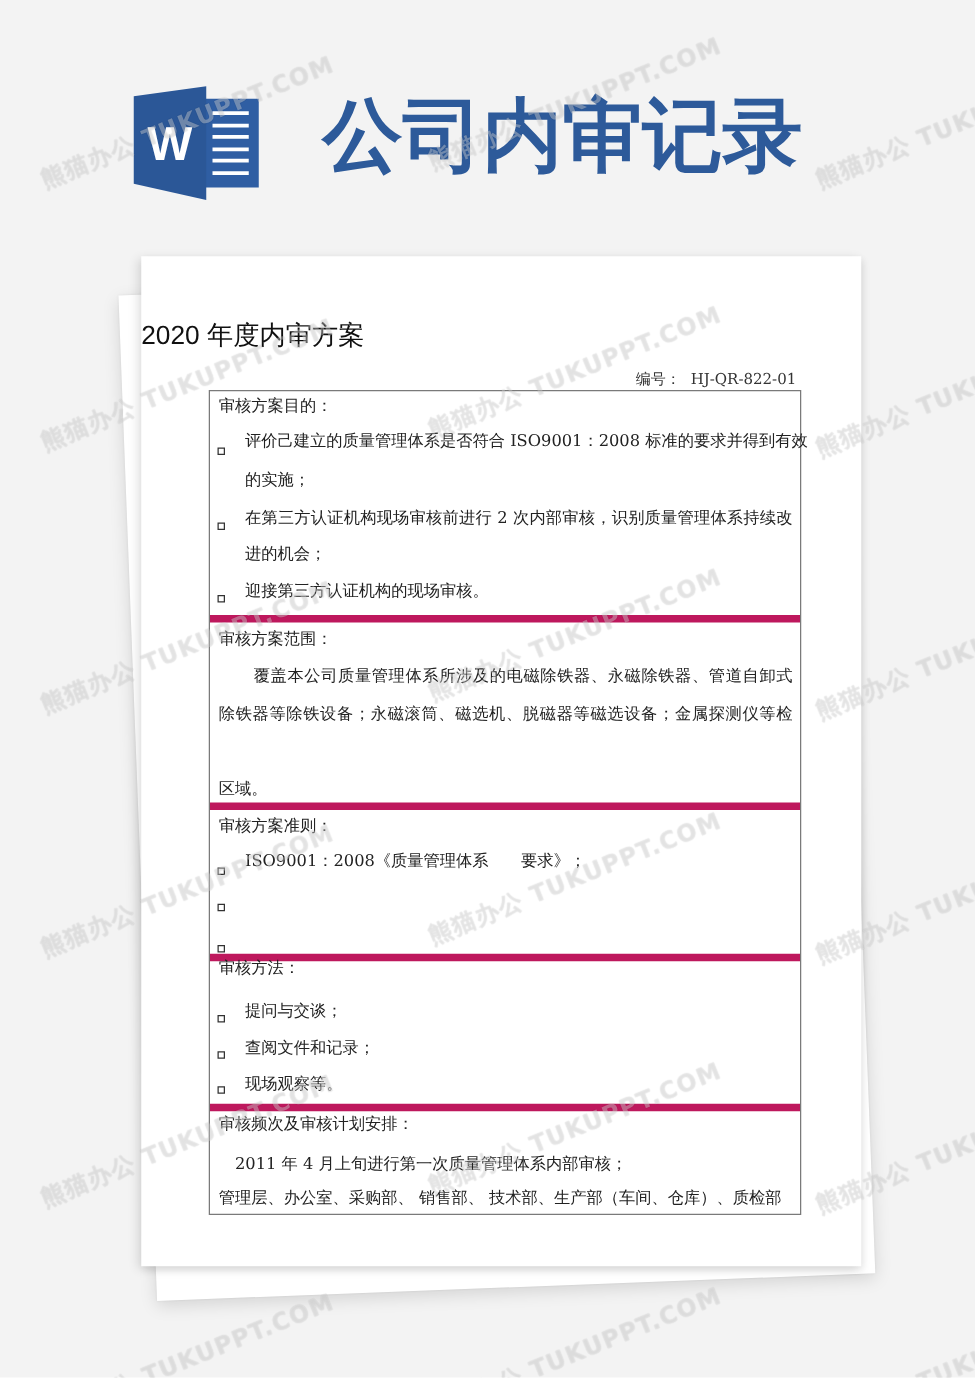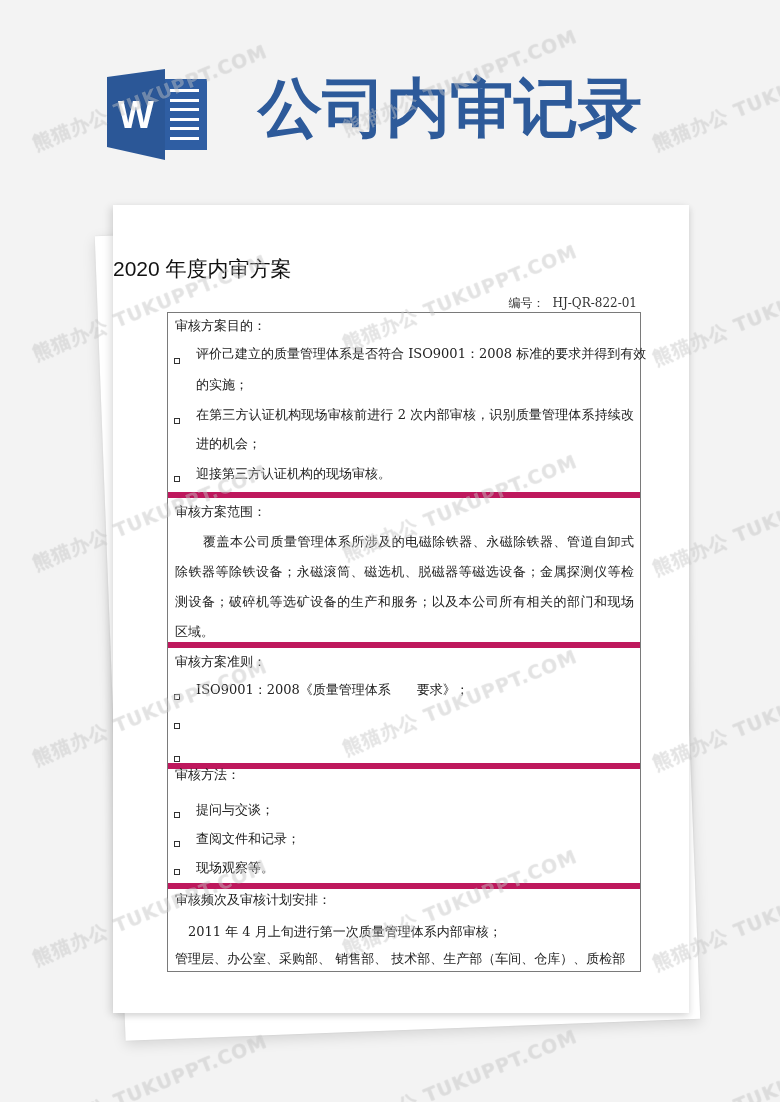--- a/index.html
+++ b/index.html
@@ -92,21 +92,20 @@
       <div class="ln j" style="left:28px;top:92px;width:438px">在第三方认证机构现场审核前进行 2 次内部审核，识别质量管理体系持续改</div>
       <div class="ln" style="left:28px;top:121px">进的机会；</div>
       <div class="bullet" style="top:163px"></div>
       <div class="ln" style="left:28px;top:151px">迎接第三方认证机构的现场审核。</div>
     </div>
 
     <div class="row" style="height:150px">
       <div class="ln" style="left:7px;top:4px">审核方案范围：</div>
       <div class="ln j" style="left:7px;top:64px;width:459px">除铁器等除铁设备；永磁滚筒、磁选机、脱磁器等磁选设备；金属探测仪等检</div>
       <div class="ln j" style="left:35px;top:34px;width:431px">覆盖本公司质量管理体系所涉及的电磁除铁器、永磁除铁器、管道自卸式</div>
-      <div class="ln j" style="left:7px;top:94px;width:459px">测设备；破碎机等选矿设备的生产和服务；以及本公司所有相关的部门和现场</div>
       <div class="ln" style="left:7px;top:124px">区域。</div>
     </div>
 
     <div class="row" style="height:121px">
       <div class="ln" style="left:7px;top:4px">审核方案准则：</div>
       <div class="bullet" style="top:46px"></div>
       <div class="ln" style="left:28px;top:32px">ISO9001：2008《质量管理体系　　要求》；</div>
       <div class="bullet" style="top:75px"></div>
       <div class="bullet" style="top:108px"></div>
     </div>

